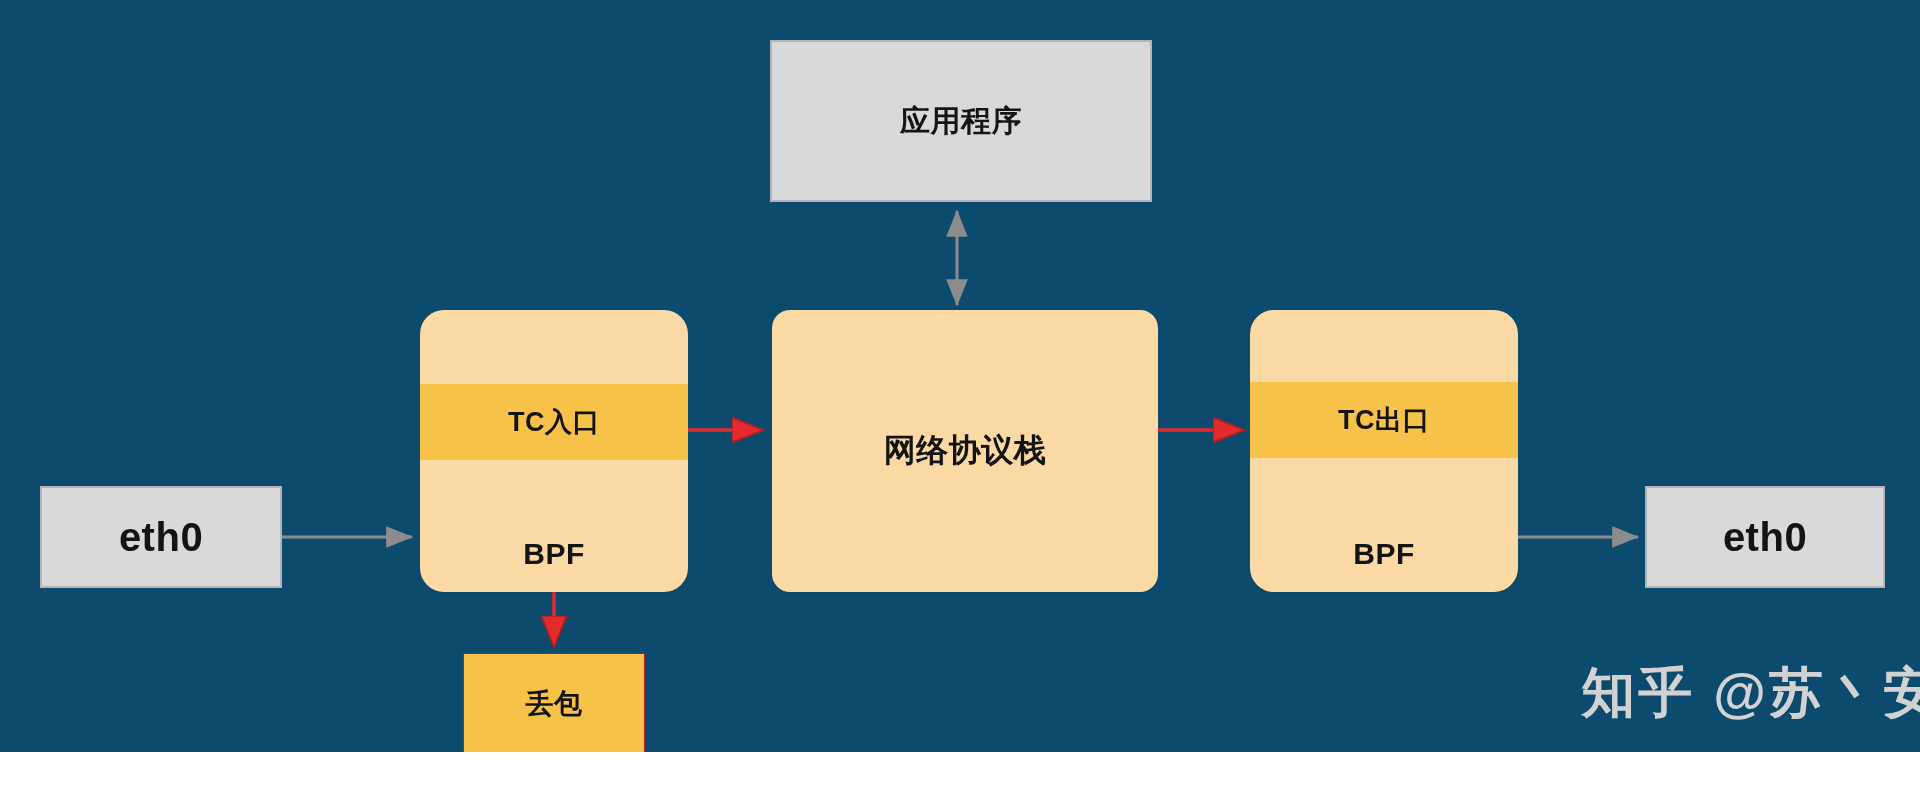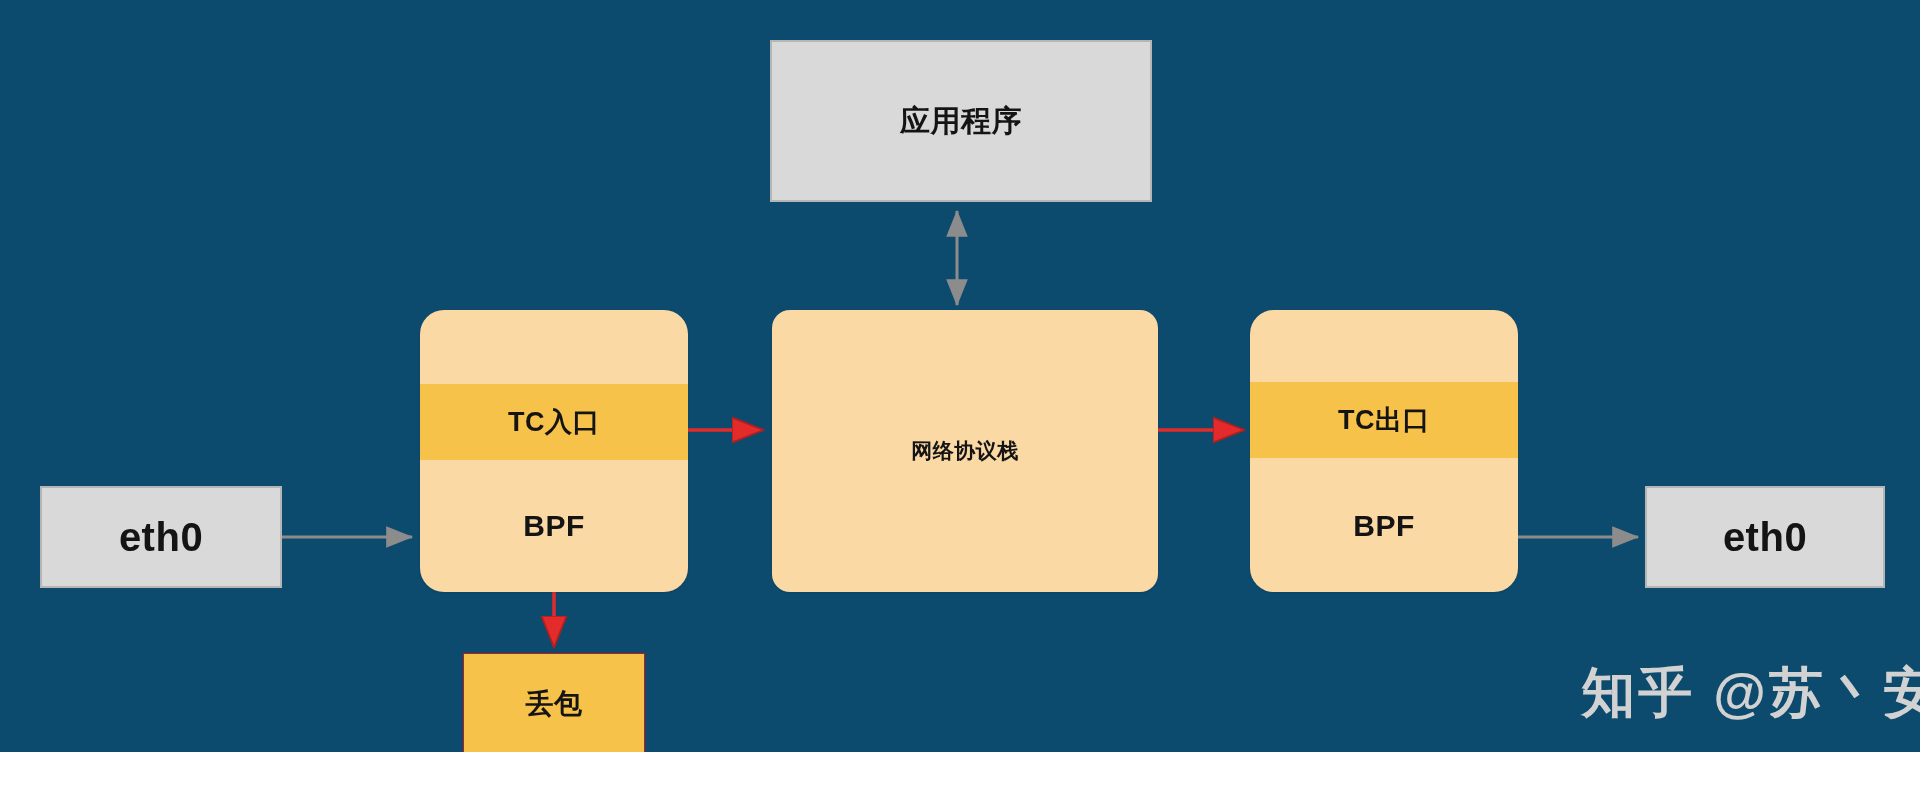--- a/index.html
+++ b/index.html
@@ -65,37 +65,38 @@
   .tc-band .node-label {
     font-size: 27px;
   }
   .tc-lower {
     position: absolute;
     left: 0;
     right: 0;
     display: flex;
     align-items: center;
     justify-content: center;
+    margin-top: 28px;
   }
   .tc-lower .node-label {
     font-size: 30px;
   }
 
   
   .stack-box {
     position: absolute;
     background: #fad9a5;
     border-radius: 18px;
     display: flex;
     align-items: center;
     justify-content: center;
     box-shadow: 0 1px 2px rgba(0,0,0,0.10);
   }
   .stack-box .node-label {
-    font-size: 21px;
+    font-size: 32px;
     text-align: right;
   }
 
   
   .drop-box {
     position: absolute;
     background: #f7c24a;
     border: 1px solid #b91c1c;
     box-sizing: border-box;
     display: flex;

